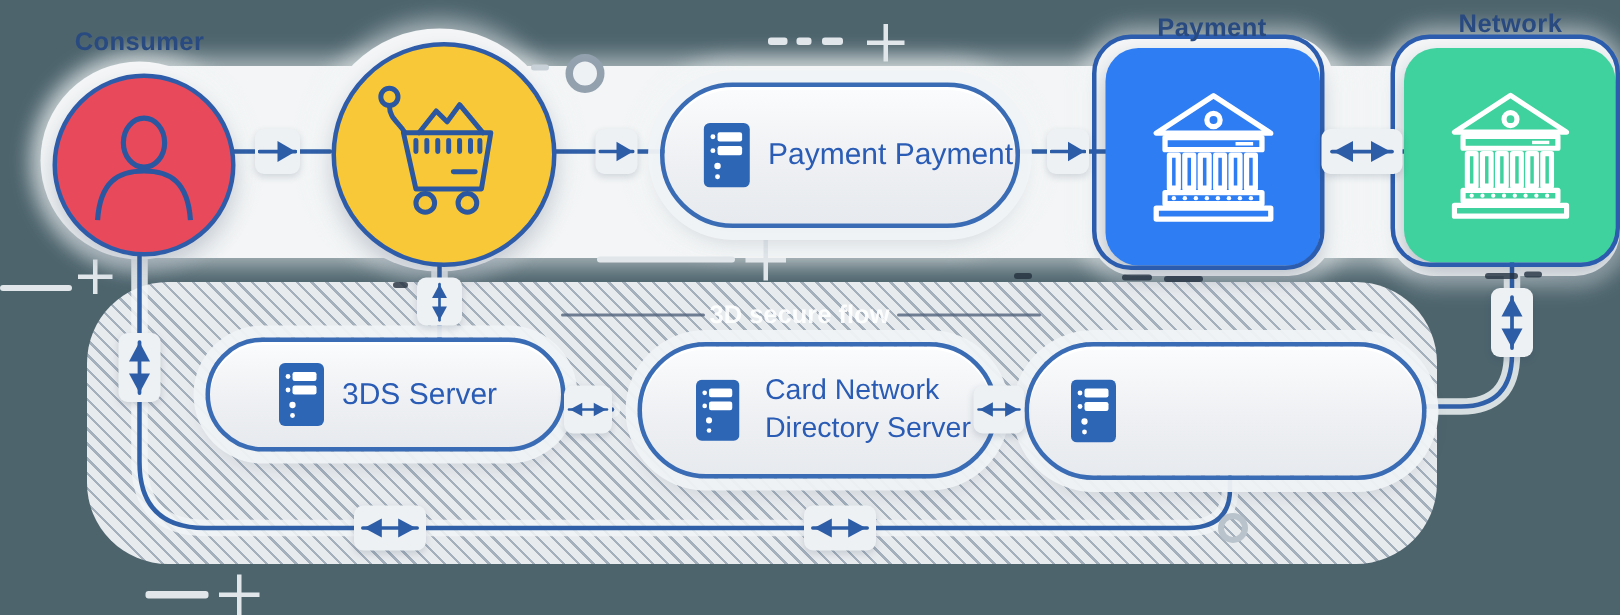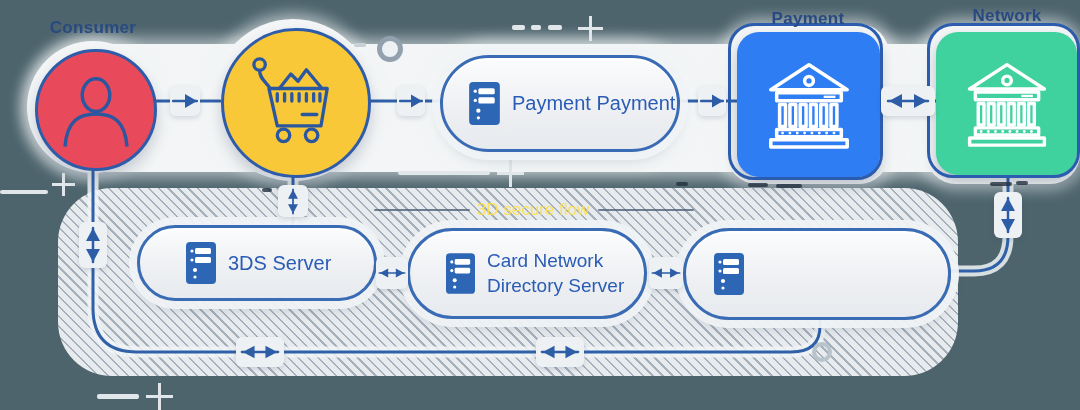--- a/index.html
+++ b/index.html
@@ -51,21 +51,21 @@
   
   .badge{
     position:absolute;z-index:6;background:#eef1f4;border-radius:6px;
     display:flex;align-items:center;justify-content:center;
     box-shadow:0 2px 5px rgba(50,70,100,.18);
   }
   .badge svg{display:block;}
   .badge line{stroke:#2d5da6;stroke-width:2.5;stroke-linecap:round;}
   .badge path{fill:#2d5da6;}
   
-  .flow-label{position:absolute;z-index:4;width:180px;text-align:center;color:#fde047;font-size:17px;font-weight:400;opacity:.9;}
+  .flow-label{position:absolute;z-index:4;width:180px;text-align:center;color:#ffffff;font-size:17px;font-weight:700;opacity:.9;}
   .flow-rule{position:absolute;z-index:4;height:2px;background:#50617a;opacity:.8;border-radius:1px;}
   
   .deco-dash{position:absolute;z-index:4;background:#e1e6ea;border-radius:2px;}
   .plus{position:absolute;z-index:4;background:
     linear-gradient(#e0e6ea,#e0e6ea) center/100% 3px no-repeat,
     linear-gradient(#e0e6ea,#e0e6ea) center/3px 100% no-repeat;}
   .deco-ring{position:absolute;z-index:4;border-radius:50%;box-sizing:border-box;}
   .ink{position:absolute;z-index:4;background:#24313f;border-radius:2px;opacity:.8;}
 </style>
 </head>
@@ -212,21 +212,21 @@
           <rect x="9" y="6" width="16" height="6" rx="1.5" fill="#fff"></rect>
         <circle cx="6" cy="18" r="1.6" fill="#fff"></circle>
           <rect x="9" y="15" width="16" height="6" rx="1.5" fill="#fff"></rect>
         <circle cx="9" cy="28" r="2.1" fill="#fff"></circle>
           <circle cx="9" cy="35" r="1.6" fill="#fff"></circle>
       </svg>
     </span>
     <span class="pill-label">3DS Server</span>
   </div>
 
-  <div class="pill" style="left:407px;top:228px;width:240px;height:91px;padding-left:36px;">
+  <div class="pill" style="left:425px;top:228px;width:240px;height:91px;padding-left:36px;justify-content:space-between;">
     <span class="server-icon">
       <svg width="29" height="41" viewBox="0 0 30 42">
         <rect x="0" y="0" width="30" height="42" rx="4" fill="#2e66b6"></rect>
         <circle cx="6" cy="9" r="1.6" fill="#fff"></circle>
           <rect x="9" y="6" width="16" height="6" rx="1.5" fill="#fff"></rect>
         <circle cx="6" cy="18" r="1.6" fill="#fff"></circle>
           <rect x="9" y="15" width="16" height="6" rx="1.5" fill="#fff"></rect>
         <circle cx="9" cy="28" r="2.1" fill="#fff"></circle>
           <circle cx="9" cy="35" r="1.6" fill="#fff"></circle>
       </svg>

